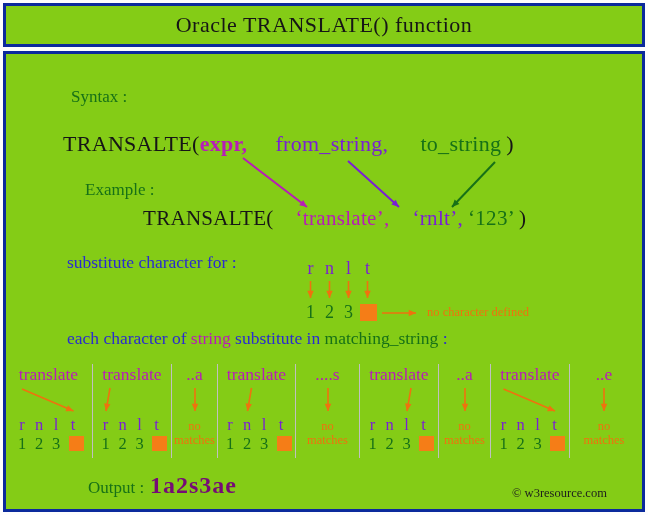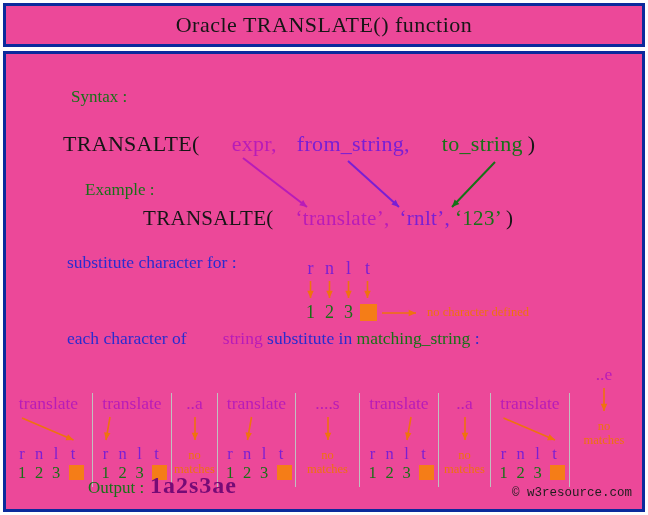--- a/index.html
+++ b/index.html
@@ -1,41 +1,41 @@
 <!DOCTYPE html>
 <html style="--border: #0b2a9c; --green: #177117; --blue: #2a2ccf; --magenta: #b81cb8; --purple: #7a1fd4; --orange: #ef720e; --orange-square: #f57d17; --output-purple: #760b76; --separator: #c0c0c0;"><head>
 <meta charset="utf-8">
 <style>
   html,body{margin:0;padding:0;}
   body{
     width:648px;height:515px;position:relative;overflow:hidden;
     background:#fdfdfe;
     font-family:"Liberation Serif", serif;
   }
-  .box{position:absolute;border:3px solid var(--border);background:#ec4899;}
+  .box{position:absolute;border:3px solid var(--border);background:#84cc16;}
   #title-box{left:3px;top:3px;width:636px;height:38px;display:flex;align-items:center;justify-content:center;}
   #main-box{left:3px;top:51px;width:636px;height:455px;}
   #page-title{font-size:22px;letter-spacing:.5px;color:#161616;}
   .abs{position:absolute;}
   .c-green{color:var(--green);}
   .c-blue{color:var(--blue);}
-  .c-magenta{color:var(--magenta);margin-left:32px;}
+  .c-magenta{color:var(--magenta);}
   .c-purple{color:var(--purple);}
   .c-orange{color:var(--orange);}
   .c-black{color:#161616;}
   .lbl{font-size:17px;}
   .codeline{font-size:21px;white-space:nowrap;letter-spacing:.3px;}
   #syntax-line{left:63px;top:131px;font-size:22px;}
-  #syntax-line .a1{}
-  #syntax-line .a2{margin-left:20px;}
+  #syntax-line .a1{font-weight:bold;}
+  #syntax-line .a2{margin-left:28px;}
   #syntax-line .a3{margin-left:32px;}
   #syntax-line .cl{margin-left:5px;}
   #example-line{left:143px;top:206px;}
   #example-line .a1{margin-left:22px;}
-  #example-line .a2{margin-left:10px;}
+  #example-line .a2{margin-left:23px;}
   #example-line .a3{margin-left:5px;}
   #example-line .cl{margin-left:4px;}
   #arrow-overlay{left:0;top:0;width:648px;height:515px;pointer-events:none;}
   .ar-magenta line{stroke:var(--magenta);stroke-width:2;}
   .ar-magenta polygon{fill:var(--magenta);}
   .ar-purple line{stroke:var(--purple);stroke-width:2;}
   .ar-purple polygon{fill:var(--purple);}
   .ar-green line{stroke:var(--green);stroke-width:2;}
   .ar-green polygon{fill:var(--green);}
   .ar-orange line{stroke:var(--orange);stroke-width:1.6;}
@@ -45,30 +45,30 @@
   .charrow .cell{width:19px;text-align:center;font-size:18px;}
   #sub-from-row{left:301px;top:258px;}
   #sub-arrows{left:301px;top:280px;width:80px;height:22px;}
   #sub-to-row{left:301px;top:302px;}
   #sub-square{width:17px;height:17px;background:var(--orange-square);margin-left:2px;margin-top:2px;}
   #nochar-arrow{left:381px;top:305px;width:44px;height:16px;}
   #nochar-note{left:427px;top:305px;font-size:12.5px;}
   #searching-line{left:67px;top:328px;font-size:17.5px;white-space:nowrap;}
   #matching-row{left:5px;top:364px;width:636px;height:96px;display:flex;}
   .grp{position:relative;height:94px;box-sizing:border-box;flex:0 0 auto;}
-  .grp.sep{border-right:1px solid var(--separator);margin-top:29px;}
+  .grp.sep{border-right:1px solid var(--separator);}
   .g-word{height:21px;line-height:21px;text-align:center;font-size:17.5px;color:var(--magenta);white-space:nowrap;}
   .g-arrow{display:block;height:30px;width:100%;}
   .g-row{display:flex;width:70px;margin:0 auto;}
   .g-row .cell{width:17px;text-align:center;font-size:16.5px;line-height:19px;}
   .g-square{width:15px;height:15px;background:var(--orange-square);margin-left:4px;margin-top:2px;}
   .nm-label{margin-top:4px;text-align:center;font-size:12.5px;line-height:14px;color:var(--orange);}
   #output-label{left:88px;top:478px;}
   #output-value{left:150px;top:472px;font-size:24px;letter-spacing:1px;color:var(--output-purple);font-weight:bold;}
-  #watermark{left:512px;top:486px;font-family:Liberation Mono, monospace;font-size:12.5px;color:#1d1d1d;}
+  #watermark{left:512px;top:486px;font-family:Liberation Serif, serif;font-size:12.5px;color:#1d1d1d;}
 </style>
 </head>
 <body>
 
 <div class="box" id="title-box">
   <span id="page-title">Oracle TRANSLATE() function</span>
 </div>
 
 <div class="box" id="main-box"></div>
 

